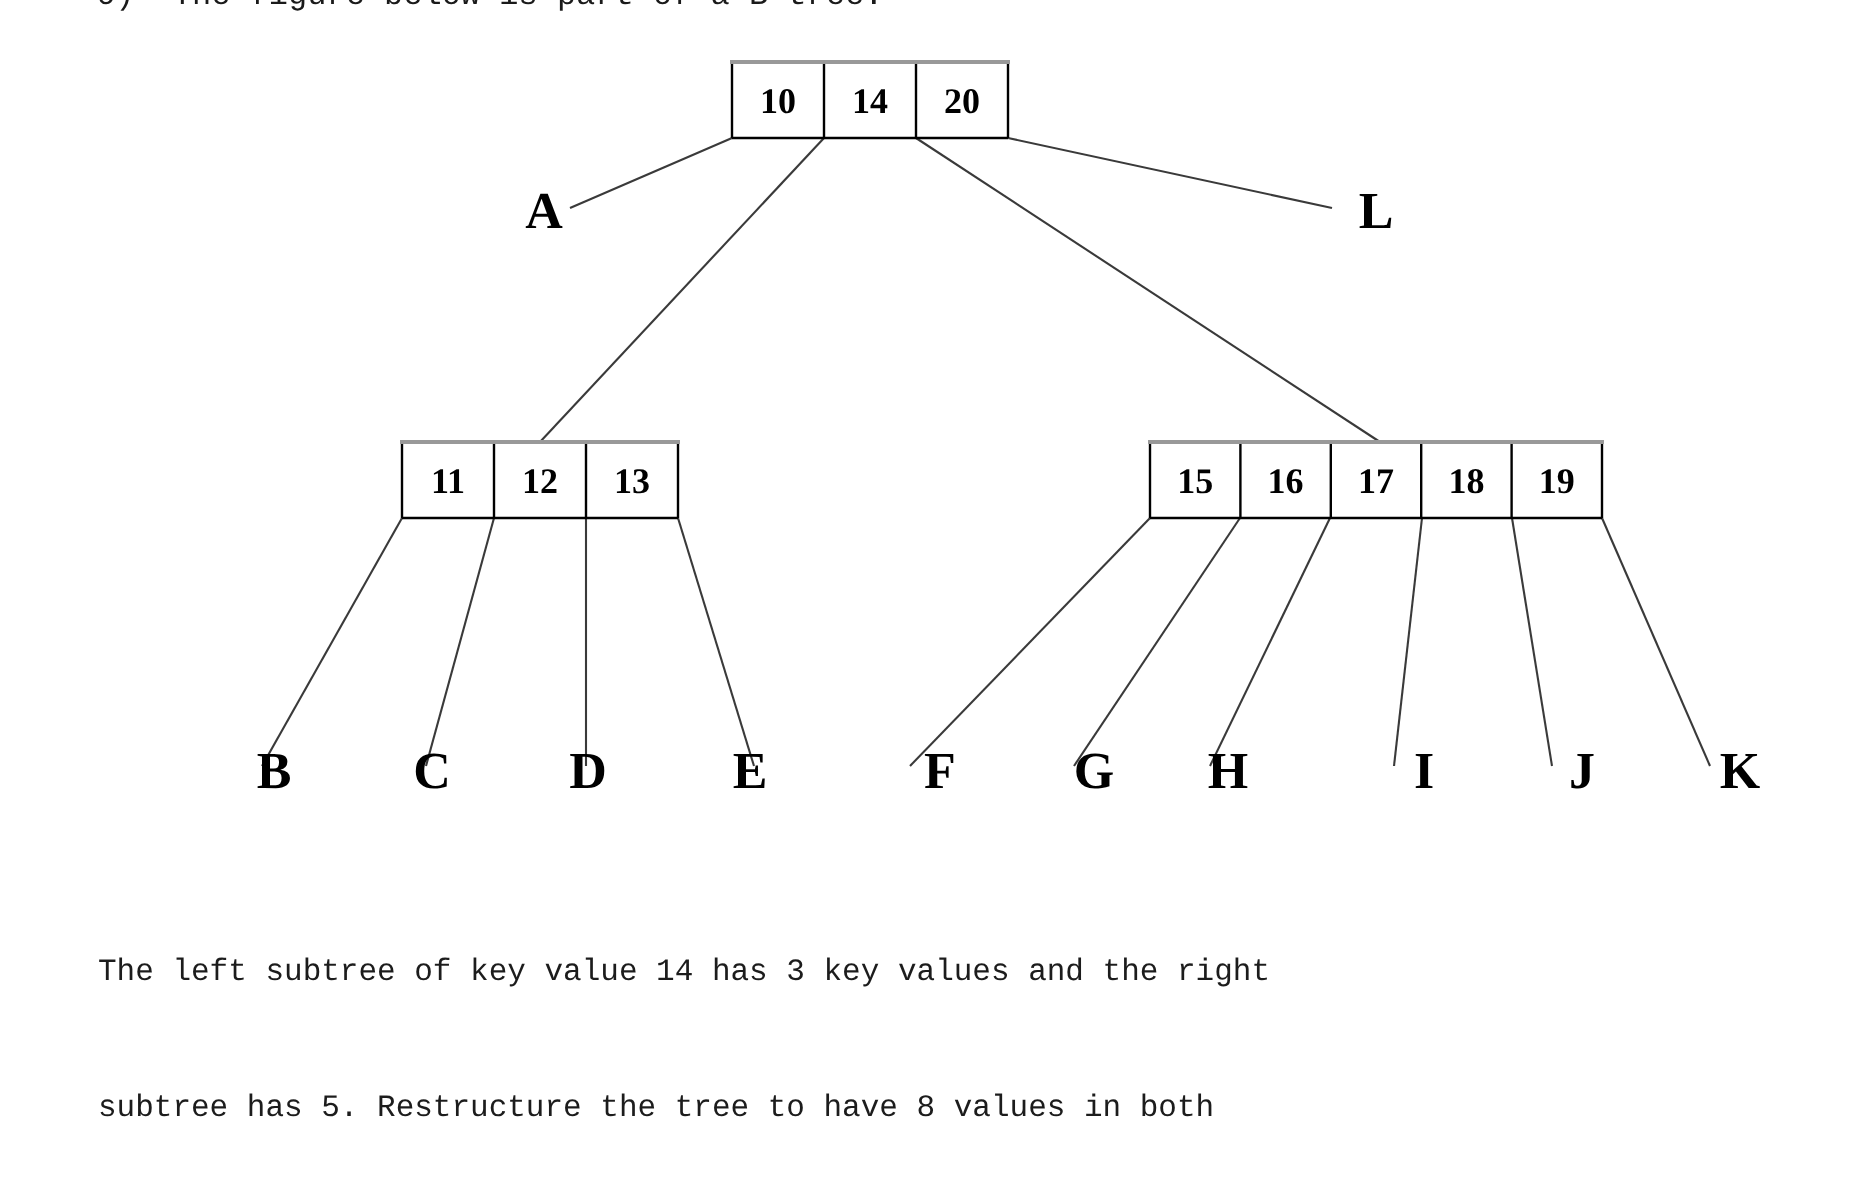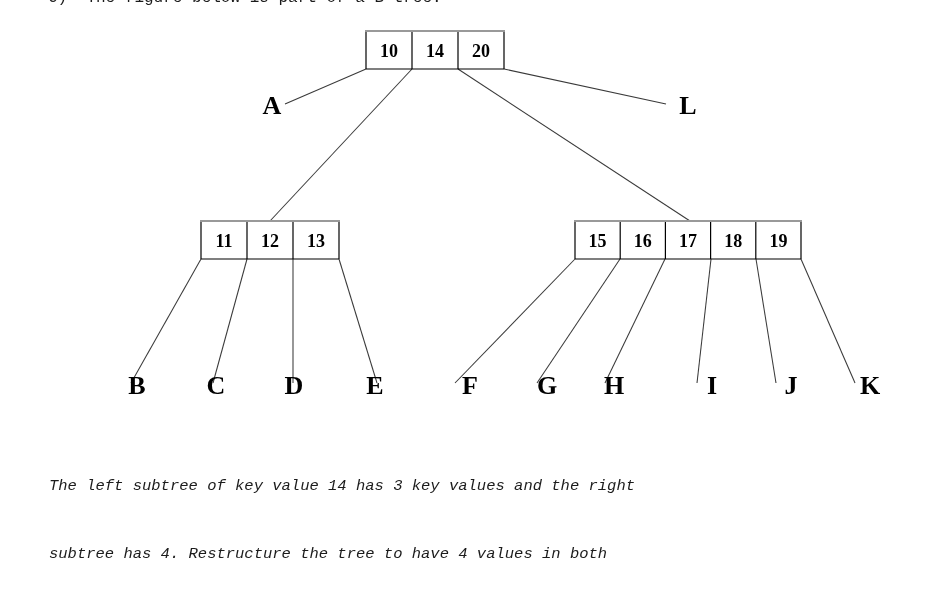--- a/index.html
+++ b/index.html
@@ -43,21 +43,21 @@
     position: absolute;
     left: 49px;
     top: 430px;
     width: 800px;
     font-family: "Liberation Mono", monospace;
     font-size: 15.5px;
     line-height: 22.6px;
     white-space: pre;
     color: #1c1c1c;
   }
-  #instructions div { white-space: pre; font-style: italic; }
+  #instructions div { white-space: pre; }
 </style>
 </head>
 <body>
 
 <div id="question-heading">6)  The figure below is part of a B tree.</div>
 
 <svg id="btree-figure" viewBox="0 0 925 430" width="925" height="430" xmlns="http://www.w3.org/2000/svg">
 
   <g id="edges-group" stroke="#3a3a3a" stroke-width="1.05" fill="none" shape-rendering="geometricPrecision">
       <line x1="366" y1="69" x2="285" y2="104" stroke="#3a3a3a"></line>
@@ -149,16 +149,16 @@
       <text x="547" y="394" text-anchor="middle" font-family="&quot;Liberation Serif&quot;, serif" font-size="26" font-weight="bold" fill="#000000">G</text>
       <text x="614" y="394" text-anchor="middle" font-family="&quot;Liberation Serif&quot;, serif" font-size="26" font-weight="bold" fill="#000000">H</text>
       <text x="712" y="394" text-anchor="middle" font-family="&quot;Liberation Serif&quot;, serif" font-size="26" font-weight="bold" fill="#000000">I</text>
       <text x="791" y="394" text-anchor="middle" font-family="&quot;Liberation Serif&quot;, serif" font-size="26" font-weight="bold" fill="#000000">J</text>
       <text x="870" y="394" text-anchor="middle" font-family="&quot;Liberation Serif&quot;, serif" font-size="26" font-weight="bold" fill="#000000">K</text>
     </g>
 </svg>
 
 <div id="instructions">
   <div>The left subtree of key value 14 has 3 key values and the right</div>
-  <div>subtree has 4. Restructure the tree to have 4 values in both</div>
+  <div>subtree has 5. Restructure the tree to have 8 values in both</div>
   
   
 </div>
 
 </body></html>

